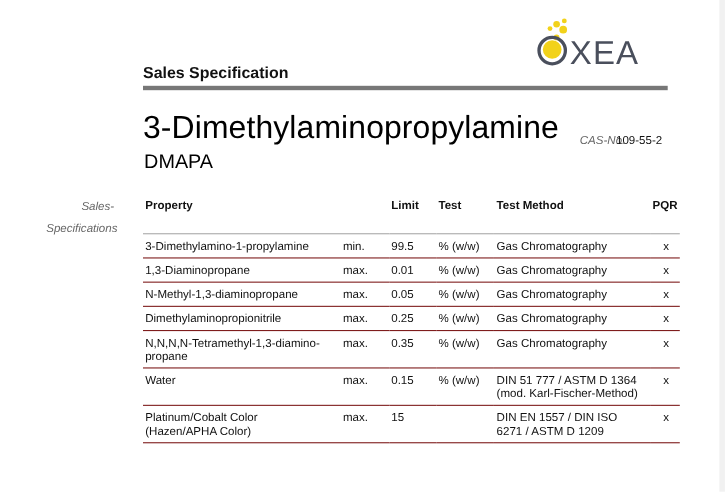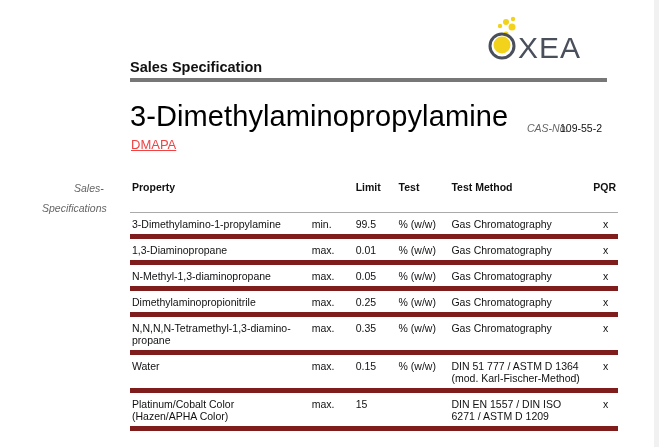--- a/index.html
+++ b/index.html
@@ -2,28 +2,28 @@
 <html><head>
 <meta charset="utf-8">
 <style>
   html,body{margin:0;padding:0;}
   body{width:659px;height:447px;background:#fff;position:relative;overflow:hidden;font-family:"Liberation Sans",sans-serif;color:#111;}
   .edge{position:absolute;left:654px;top:0;width:5px;height:447px;background:#f1f1f1;}
   .logo{position:absolute;left:485px;top:10px;width:120px;height:52px;}
   .doc-type{position:absolute;left:130px;top:59px;font-size:14.5px;font-weight:bold;color:#111;}
   .rule{position:absolute;left:130px;top:78px;width:477px;height:4px;background:#777;}
   .title{position:absolute;left:130px;top:100px;font-size:29px;line-height:32px;color:#000000;letter-spacing:0.1px;}
-  .abbr{position:absolute;left:131px;top:137px;font-size:13px;color:#ef4444;text-decoration:underline;}
+  .abbr{position:absolute;left:131px;top:137px;font-size:18px;color:#000000;}
   .cas-label{position:absolute;left:499px;top:122px;font-size:10.5px;font-style:italic;color:#666;margin-left:28px;}
   .cas-val{position:absolute;left:560px;top:122px;font-size:10.5px;color:#111;}
   .side1{position:absolute;left:42px;top:182px;font-size:10.5px;font-style:italic;color:#666;margin-left:32px;}
   .side2{position:absolute;left:42px;top:202px;font-size:10.5px;font-style:italic;color:#666;}
   table{position:absolute;left:130px;top:177px;width:488px;border-collapse:collapse;font-size:10.5px;color:#111;}
   th{font-weight:bold;text-align:left;padding:3px 0 18px 2px;height:14px;border-bottom:1px solid #aaa;}
-  td{padding:5px 0 4px 2px;vertical-align:top;line-height:12px;border-bottom:5px solid #7f1d1d;}
+  td{padding:5px 0 4px 2px;vertical-align:top;line-height:12px;border-bottom:1px solid #7f1d1d;}
   .c-prop{width:178px;}
   .c-q{width:42px;}
   .c-lim{width:41px;}
   .c-unit{width:51px;}
   .c-meth{width:140px;}
   .c-pqr{text-align:center;}
   th.c-pqr{text-align:center;padding-right:2px;}
 </style>
 </head>
 <body>

